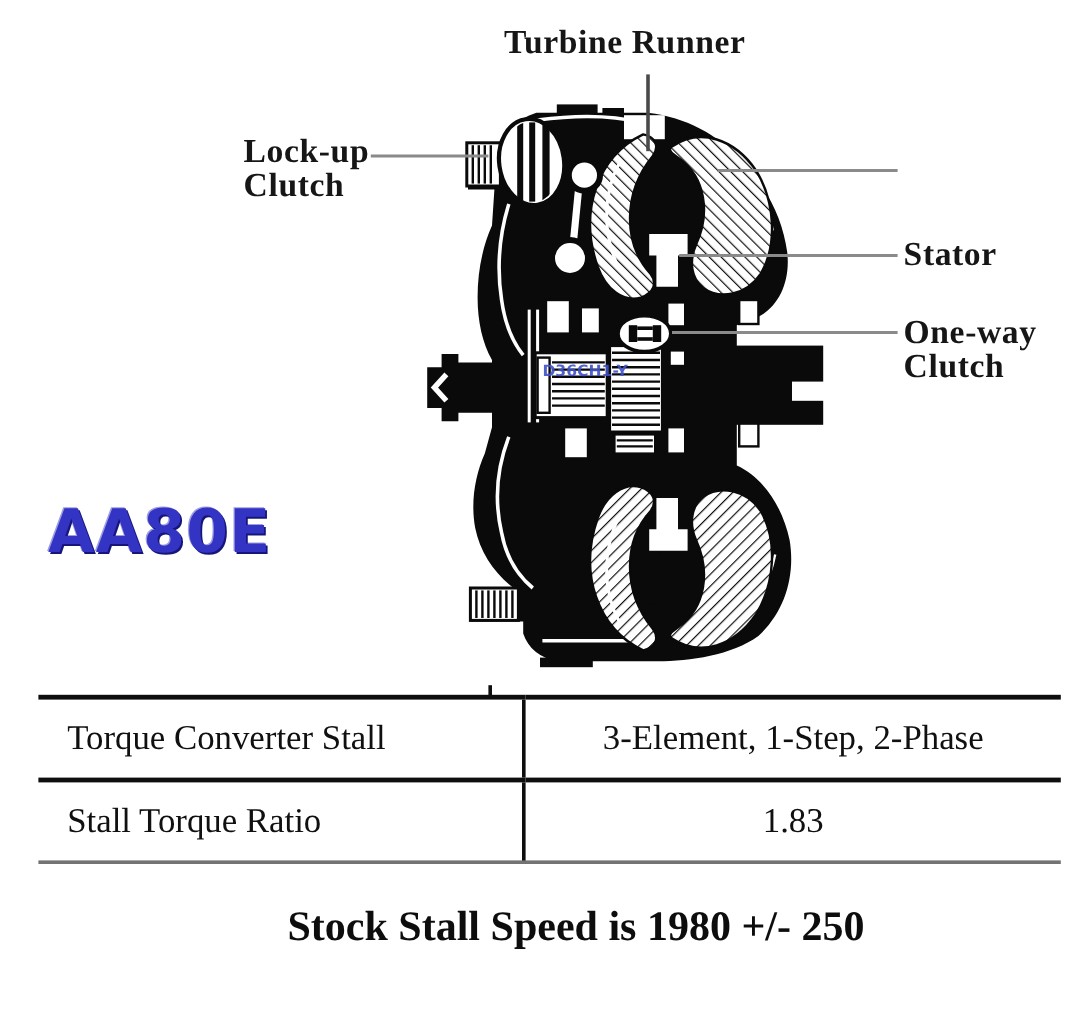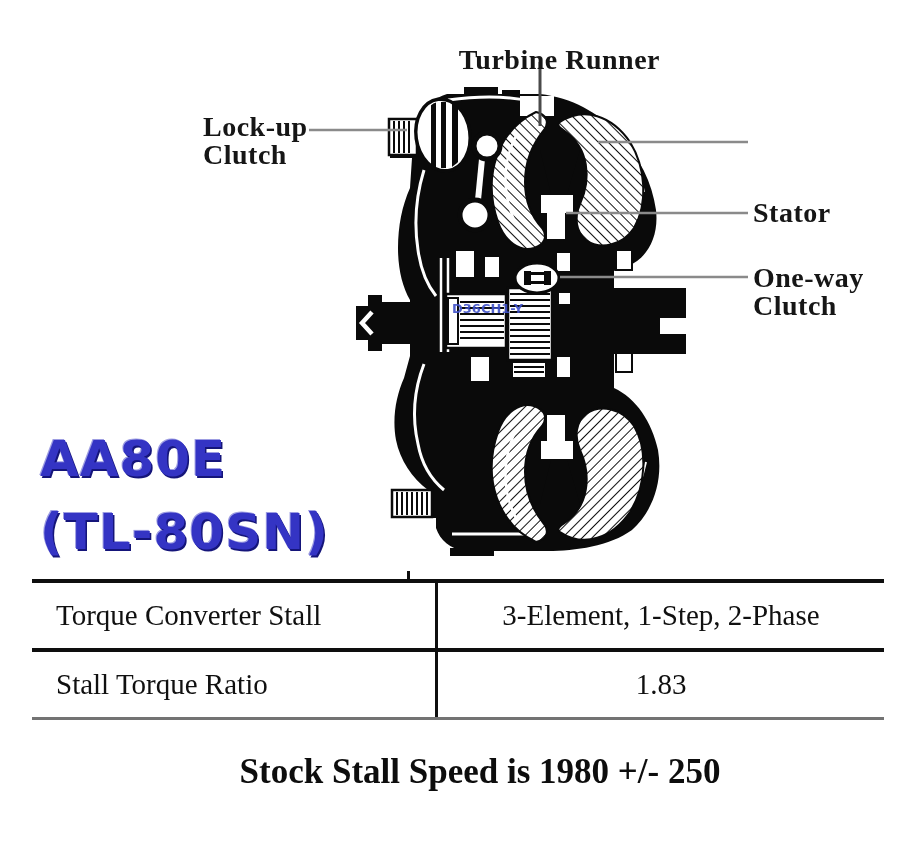--- a/index.html
+++ b/index.html
@@ -1,29 +1,29 @@
 <!DOCTYPE html>
 <html><head>
 <meta charset="utf-8">
 <style>
   html,body{margin:0;padding:0;background:#ffffff;}
   #page{position:relative;width:910px;height:850px;background:#ffffff;overflow:hidden;
         font-family:"Liberation Serif", serif;color:#141414;}
   .abs{position:absolute;}
   .dlabel{font-weight:bold;font-size:28px;line-height:28px;letter-spacing:0.5px;color:#161616;}
   .dlabel .ln{display:block;}
-  #label-turbine{left:420px;top:46px;width:240px;text-align:right;}
+  #label-turbine{left:420px;top:22px;width:240px;text-align:left;}
   #label-lockup{left:175px;top:113px;margin-left:28px;}
   #label-pump{left:753px;top:128px;}
   #label-stator{left:753px;top:199px;}
   #label-oneway{left:753px;top:264px;}
   #model-title{left:40px;top:415px;font-family:"DejaVu Sans", sans-serif;font-weight:bold;
                font-size:50px;line-height:57px;letter-spacing:1px;color:#3434c4;
                text-shadow:1.5px 1.5px 0 #15157a, -1px -1px 0 #9d9de2;}
-  #model-title .ln{display:block;margin-top:16px;}
+  #model-title .ln{display:block;}
   #diagram-svg{left:0;top:0;width:910px;height:570px;}
   
   #spec-table-wrap{left:32px;top:579px;width:852px;}
   table.spec{border-collapse:collapse;width:852px;table-layout:fixed;}
   table.spec td{font-size:29px;color:#101010;height:63px;vertical-align:middle;
                 border-top:4px solid #0e0e0e;}
   table.spec tr:last-child td{border-bottom:3px solid #737373;}
   td.speclabel{width:378px;padding-left:24px;border-right:3px solid #0e0e0e;}
   td.specvalue{text-align:center;}
   #divider-stub{left:407px;top:571px;width:3px;height:9px;background:#0e0e0e;}
@@ -206,21 +206,20 @@
 
   <div id="label-stator" class="abs dlabel">Stator</div>
 
   <div id="label-oneway" class="abs dlabel">
     <span class="ln">One-way</span>
     <span class="ln">Clutch</span>
   </div>
 
   <div id="model-title" class="abs">
     <span class="ln">AA80E</span>
-    <span class="ln">(TL-80SN)</span>
   </div>
 
   <div id="divider-stub" class="abs"></div>
   <div id="spec-table-wrap" class="abs">
     <table class="spec">
       <tbody>
         <tr>
           <td class="speclabel">Torque Converter Stall</td>
           <td class="specvalue">3-Element, 1-Step, 2-Phase</td>
         </tr>

